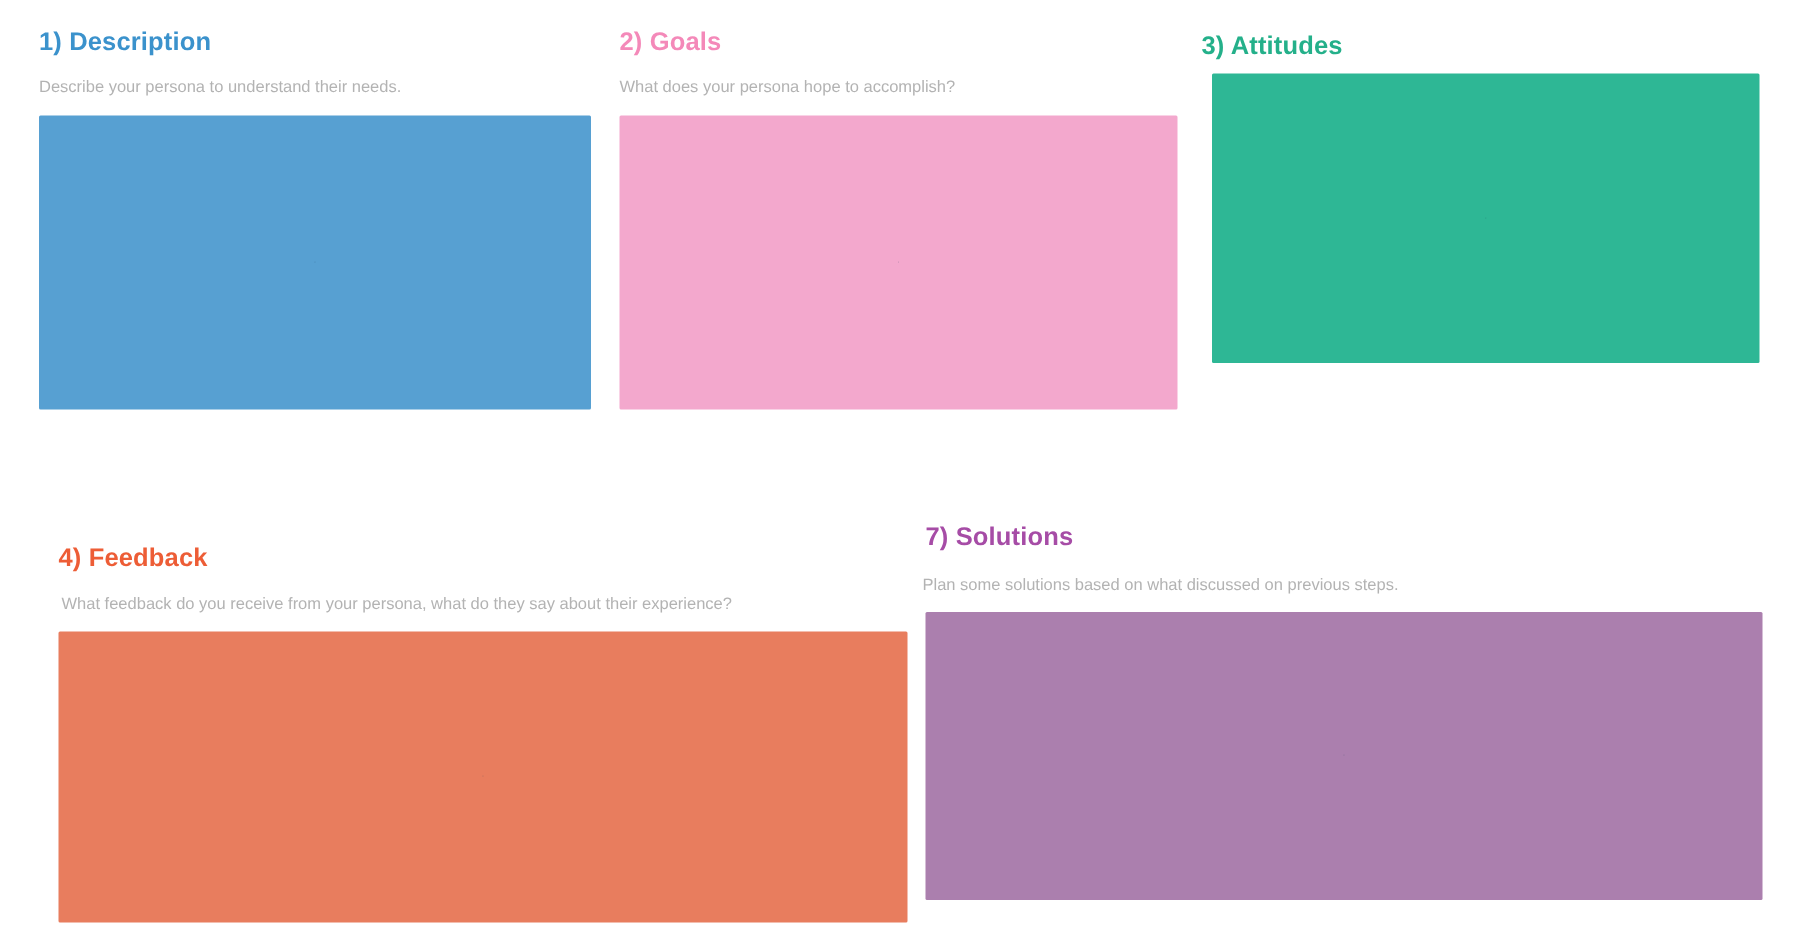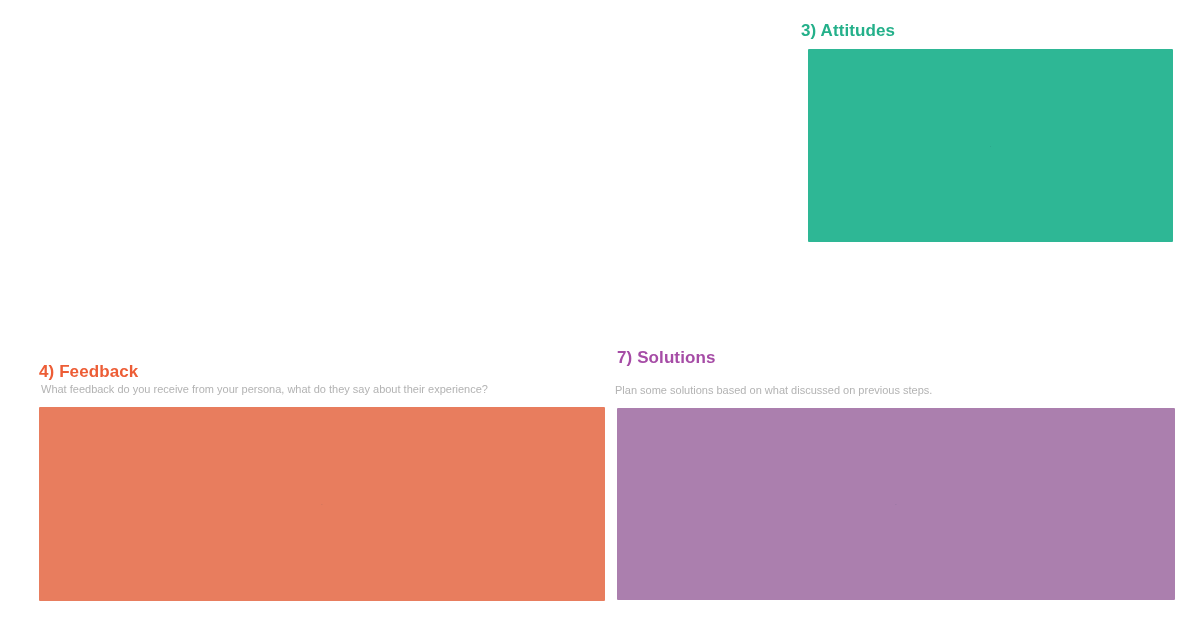--- a/index.html
+++ b/index.html
@@ -82,35 +82,49 @@
 
   
   #step-3 { left: 801px; top: 21px; }
   #step-3 .step-title  { color: #24b08a; }
   #step-3 .step-prompt { margin-top: 13px; margin-left: 8px; }
   #step-3 .step-canvas { margin-top: 8px; margin-left: 7px; width: 365px; height: 193px; background: #2eb795; }
 
   
   #step-4 { left: 38px;  top: 362px; }
   #step-4 .step-title  { color: #ed5d36; margin-left: 1px; }
-  #step-4 .step-prompt { margin-left: 3px; }
+  #step-4 .step-prompt { margin-top: 14px; margin-left: 3px; }
   #step-4 .step-canvas { margin-top: 10px; margin-left: 1px; width: 566px; height: 194px; background: #e87d5e; }
 
   
   #step-5 { left: 615px; top: 348px; }
   #step-5 .step-title  { color: #a64ca6; margin-left: 2px; }
   #step-5 .step-prompt { margin-top: 15px; margin-left: 0px; }
   #step-5 .step-canvas { margin-top: 10px; margin-left: 2px; width: 558px; height: 192px; background: #ab7fae; }
 </style>
 </head>
 <body>
 
 <div class="board">
 
+  <section class="step" id="step-1">
+    <h2 class="step-title">1) Description</h2>
+    <p class="step-prompt">Describe your persona to understand their needs.</p>
+    <div class="step-canvas">
+      <span class="canvas-center-mark">·</span>
+    </div>
+  </section>
 
+  <section class="step" id="step-2">
+    <h2 class="step-title">2) Goals</h2>
+    <p class="step-prompt">What does your persona hope to accomplish?</p>
+    <div class="step-canvas">
+      <span class="canvas-center-mark">·</span>
+    </div>
+  </section>
 
   <section class="step" id="step-3">
     <h2 class="step-title">3) Attitudes</h2>
     <div class="step-canvas">
       <span class="canvas-center-mark">·</span>
     </div>
   </section>
 
   <section class="step" id="step-4">
     <h2 class="step-title">4) Feedback</h2>

